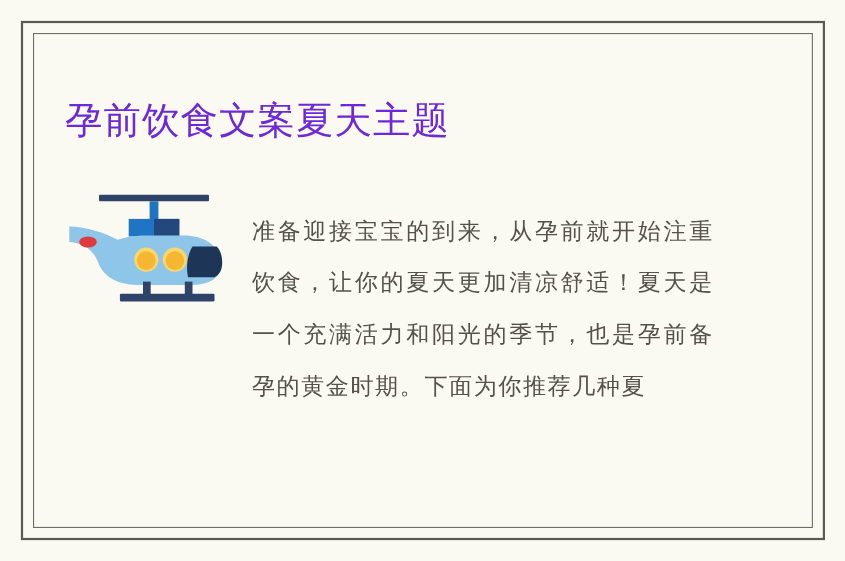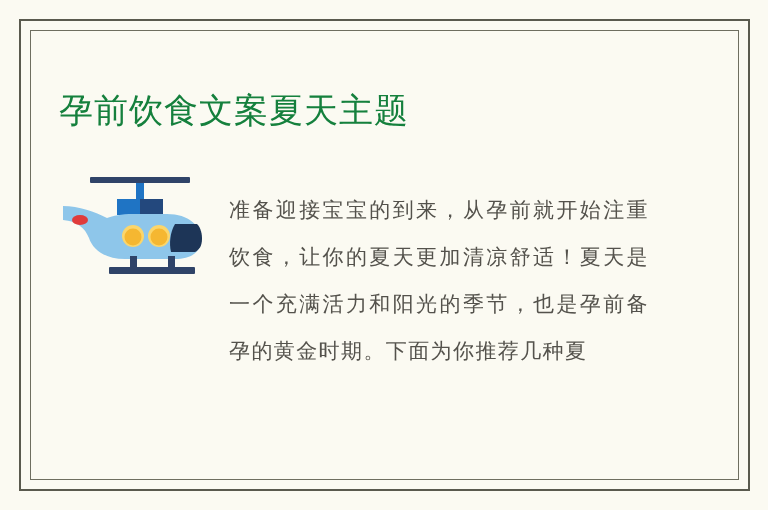--- a/index.html
+++ b/index.html
@@ -46,21 +46,21 @@
 
   
   .title {
     position: absolute;
     left: 59px;
     top: 63px;
     font-family: "Liberation Sans", "DejaVu Sans", sans-serif;
     font-size: 34px;
     line-height: 48px;
     letter-spacing: 1px;
-    color: #15803d;
+    color: #6d28d9;
     font-weight: 400;
     white-space: nowrap;
   }
 
   
   .content {
     position: absolute;
     left: 0;
     top: 160px;
     width: 732px;

